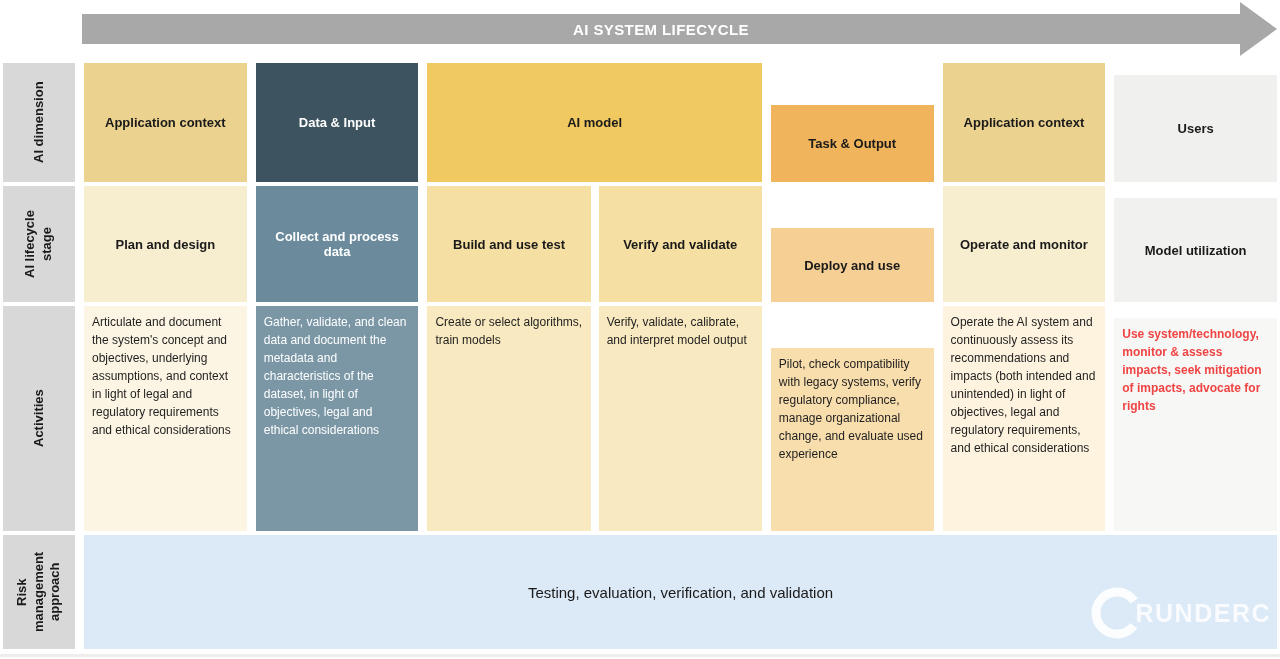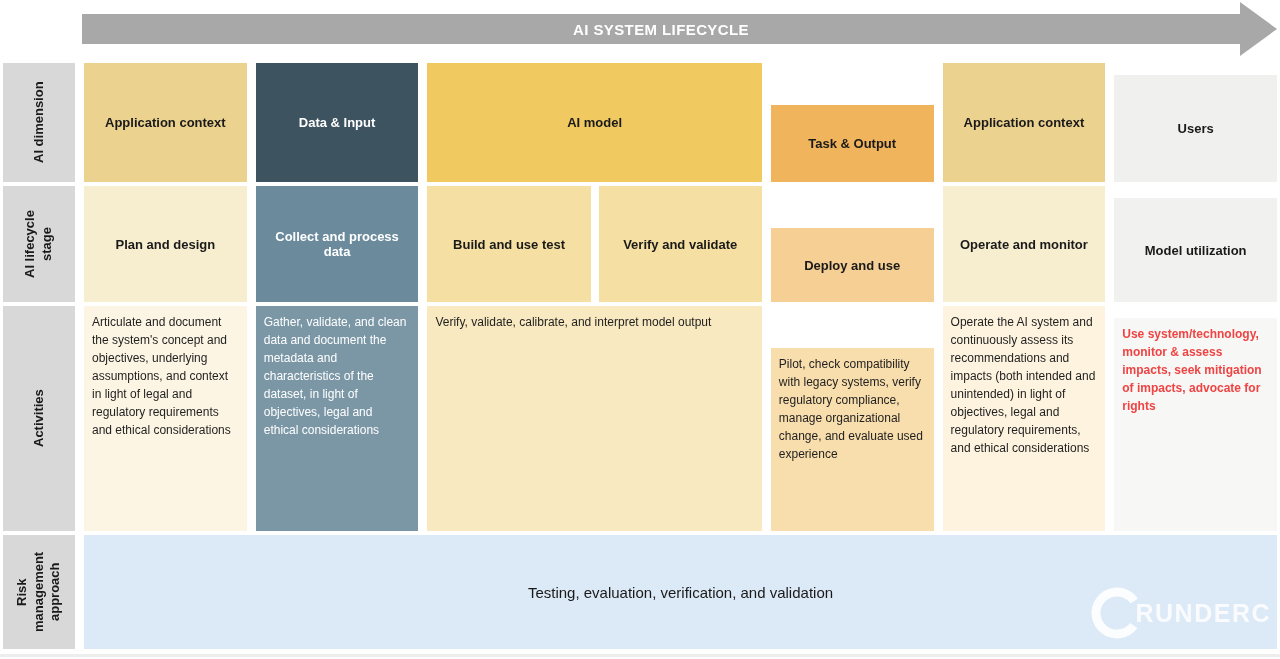--- a/index.html
+++ b/index.html
@@ -143,20 +143,21 @@
       <div class="hcell" style="background: rgb(245, 223, 162); color: rgb(26, 26, 26);">Build and use test</div>
       <div class="hcell" style="background: rgb(245, 223, 162); color: rgb(26, 26, 26);">Verify and validate</div>
     </div>
     <div class="hcell c6 r2" style="background: rgb(245, 207, 148); color: rgb(26, 26, 26);">Deploy and use</div>
     <div class="hcell c7 r2" style="background: rgb(247, 237, 207); color: rgb(26, 26, 26);">Operate and monitor</div>
     <div class="hcell c8 r2" style="background: rgb(241, 241, 239); color: rgb(26, 26, 26);">Model utilization</div>
 
     <div class="acell c2 r3" style="background: rgb(252, 245, 227); color: rgb(31, 31, 31);">Articulate and document the system's concept and objectives, underlying assumptions, and context in light of legal and regulatory requirements and ethical considerations</div>
     <div class="acell c3 r3" style="background: rgb(123, 151, 166); color: rgb(255, 255, 255);">Gather, validate, and clean data and document the metadata and characteristics of the dataset, in light of objectives, legal and ethical considerations</div>
     <div class="split span2 r3">
+      <div class="acell" style="background: rgb(248, 233, 192); color: rgb(31, 31, 31);">Create or select algorithms, train models</div>
       <div class="acell" style="background: rgb(248, 233, 192); color: rgb(31, 31, 31);">Verify, validate, calibrate, and interpret model output</div>
     </div>
     <div class="acell c6 r3" style="background: rgb(248, 221, 173); color: rgb(31, 31, 31);">Pilot, check compatibility with legacy systems, verify regulatory compliance, manage organizational change, and evaluate used experience</div>
     <div class="acell c7 r3" style="background: rgb(253, 243, 223); color: rgb(31, 31, 31);">Operate the AI system and continuously assess its recommendations and impacts (both intended and unintended) in light of objectives, legal and regulatory requirements, and ethical considerations</div>
     <div class="acell c8 r3" style="background: rgb(247, 247, 245); color: #ef4444; font-weight: bold;">Use system/technology, monitor &amp; assess impacts, seek mitigation of impacts, advocate for rights</div>
 
     <div class="risk spanall r4" style="background: rgb(220, 233, 246); color: rgb(26, 26, 26);">
       <span>Testing, evaluation, verification, and validation</span>
       <div class="logo">
         <svg width="56" height="56" viewBox="0 0 56 56">

